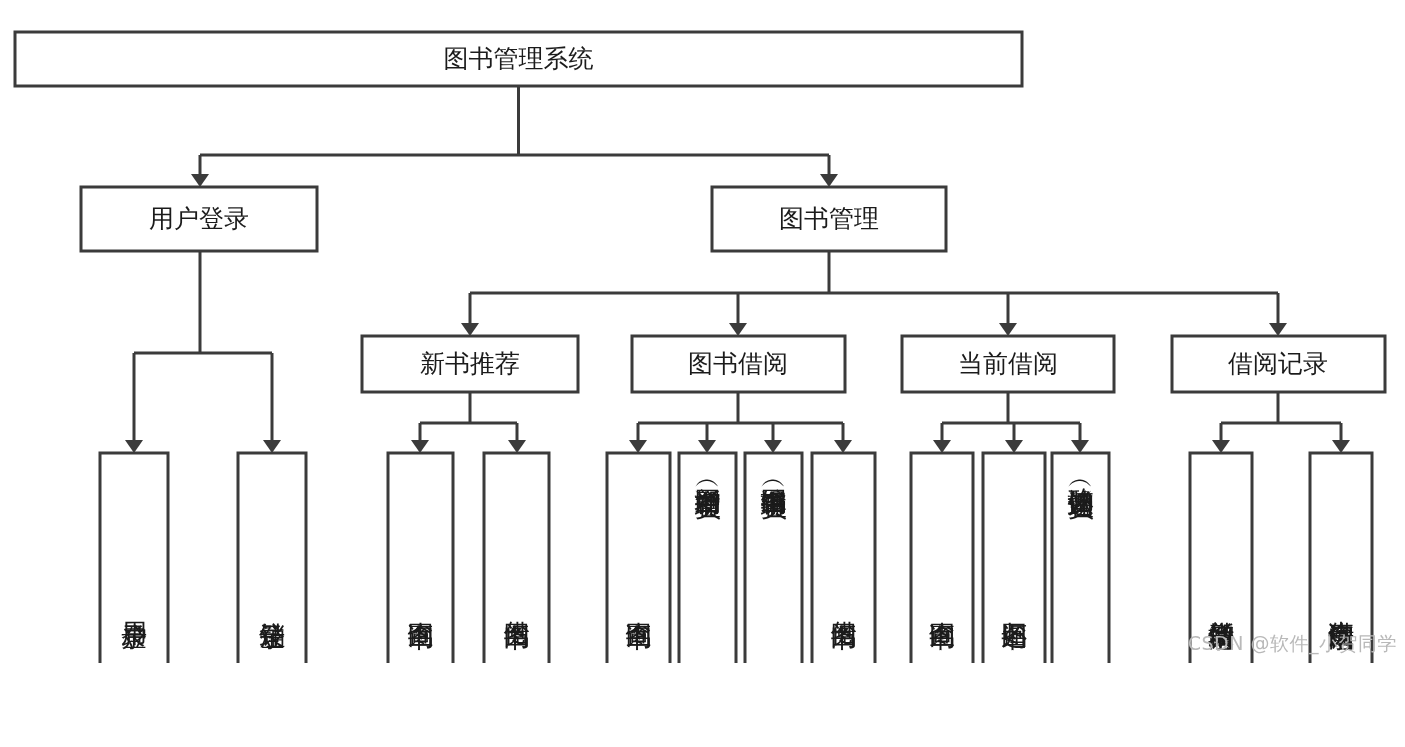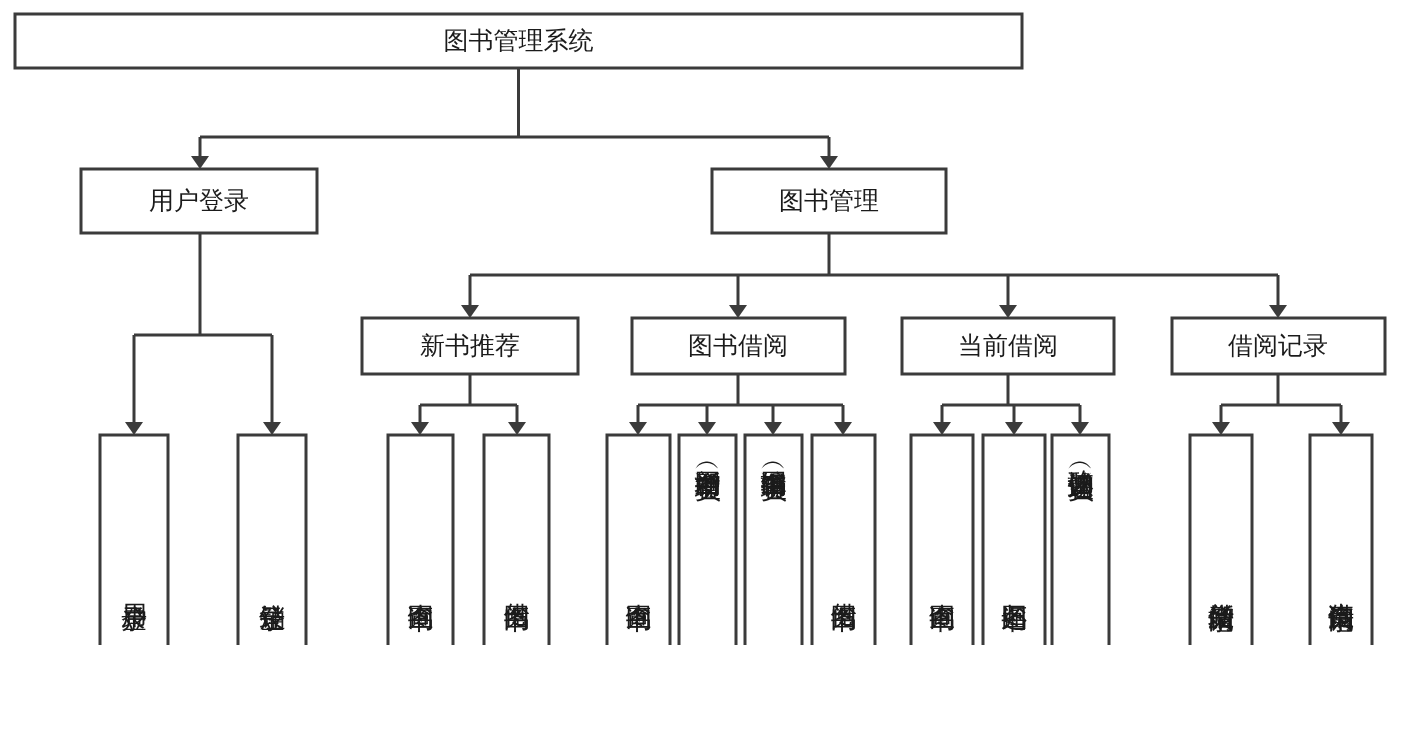--- a/index.html
+++ b/index.html
@@ -10,20 +10,21 @@
   }
   body {
     font-family: "DejaVu Sans", "Liberation Sans", sans-serif;
   }
   #diagram-root {
     position: relative;
     width: 1405px;
     height: 645px;
     background: #ffffff;
     overflow: hidden;
+    margin-top: 18px;
   }
   svg#chart-svg {
     position: absolute;
     left: 0;
     top: 0;
     width: 1405px;
     height: 747px;
     display: block;
   }
   .node-rect {
@@ -227,13 +228,14 @@
   <div class="vlabel-wrap" style="left:1052px; top:435px; width:57px; height:300px; align-items:flex-start;">
     <span class="vlabel-text" style="margin-top:14px;">确认归还（管理员）</span>
   </div>
   <div class="vlabel-wrap" style="left:1190px; top:435px; width:62px; height:300px;">
     <span class="vlabel-text">新增借阅记录</span>
   </div>
   <div class="vlabel-wrap" style="left:1310px; top:435px; width:62px; height:300px;">
     <span class="vlabel-text">查询借阅记录</span>
   </div>
 
+  <div id="watermark">CSDN @软件_小贺同学</div>
 </div>
 
 </body></html>

